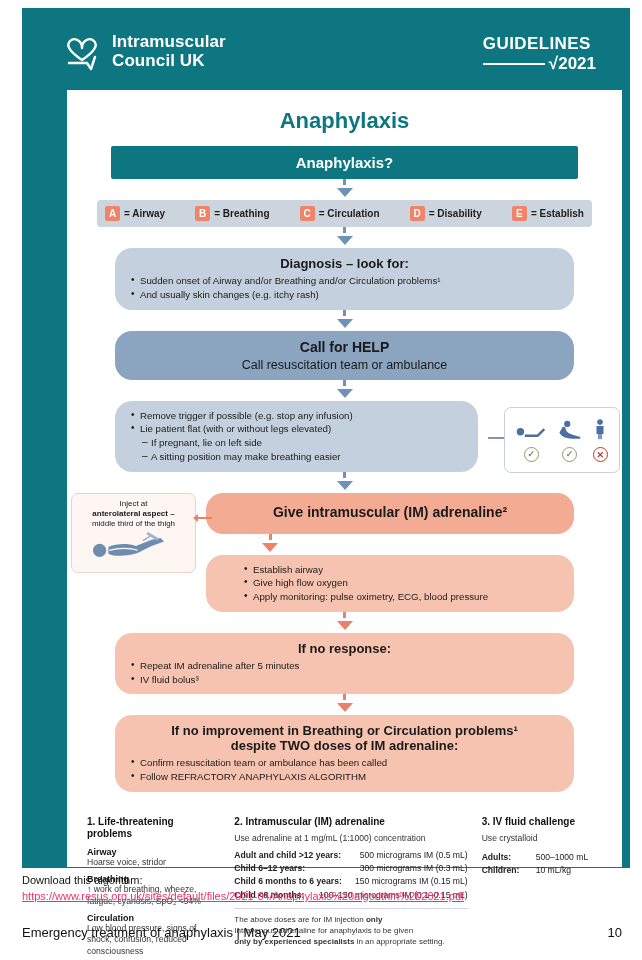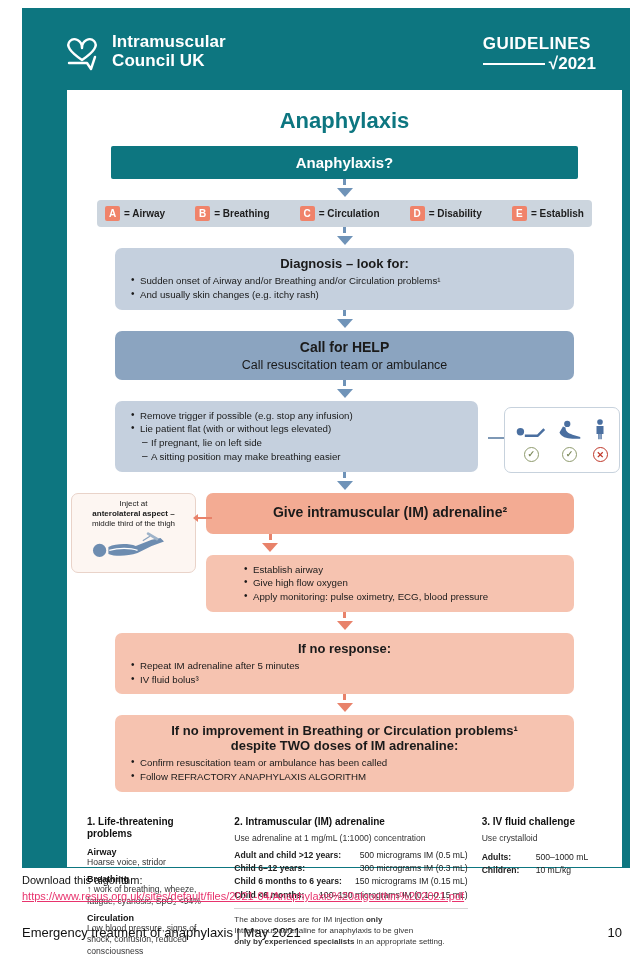--- a/index.html
+++ b/index.html
@@ -71,21 +71,21 @@
     display: flex; justify-content: space-between; align-items: center;
   }
   .abcde-item { display: flex; align-items: center; gap: 4px; font-size: 10px; font-weight: bold; color: #1d1d1d; }
   .abcde-badge {
     background: #f0836a; color: #fff; font-weight: bold;
     font-size: 10px; width: 15px; height: 15px;
     display: flex; align-items: center; justify-content: center;
     border-radius: 2px;
   }
 
-  .box { border-radius: 7px; padding: 8px 14px; }
+  .box { border-radius: 17px; padding: 8px 14px; }
   .box-lightblue { background: #c5d0de; margin: 0 34px; }
   .box-darkblue { background: #8ba4c0; margin: 0 34px; }
   .box-salmon { background: #f6c3b0; margin: 0 34px; }
   .box-salmon-dark { background: #f3ab93; margin: 0 34px; }
 
   .box-head {
     text-align: center; font-weight: bold; font-size: 13px;
     color: #1a1a1a; margin-bottom: 3px;
   }
   .box-head.big { font-size: 14px; }

